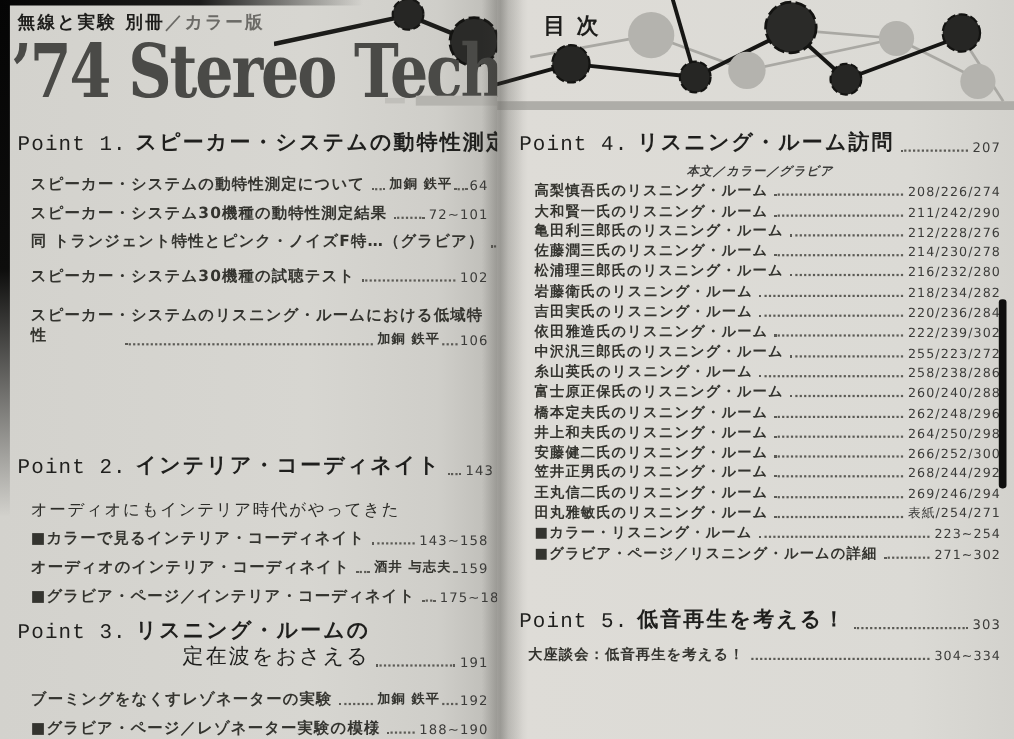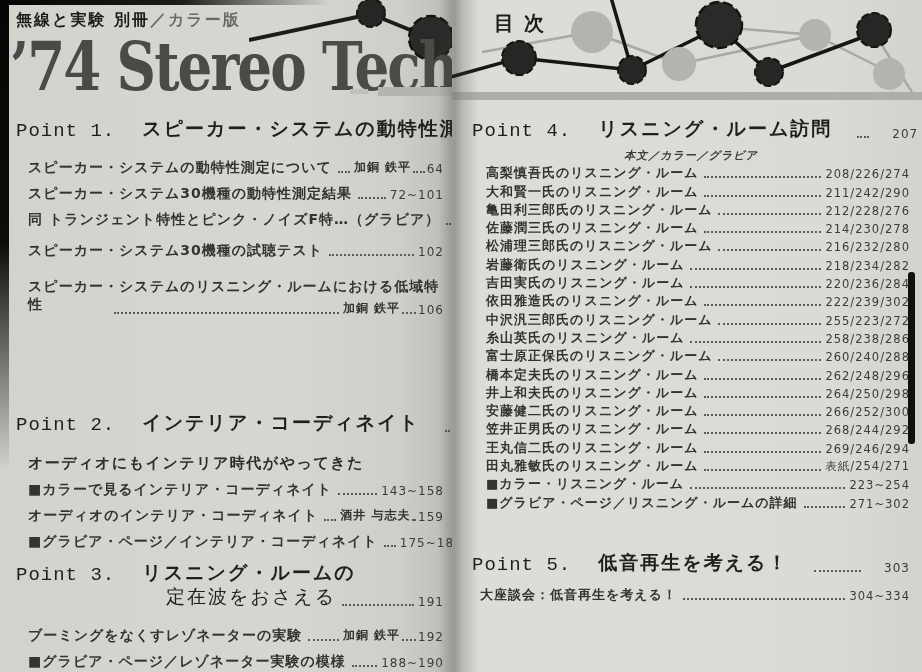--- a/index.html
+++ b/index.html
@@ -28,41 +28,41 @@
     font-family:"DejaVu Serif",serif;font-weight:bold;font-size:57px;letter-spacing:-2px;color:#4a4a47;
     transform:scale(.96,1.18);transform-origin:left top;white-space:nowrap;}
   .dash-deco{position:absolute;top:87px;right:0;width:74px;height:9px;background:#b5b4af;}
   .dash-deco2{position:absolute;top:89px;right:84px;width:18px;height:5px;background:#c0bfba;}
   svg.deco{position:absolute;pointer-events:none;}
   .deco-left{top:0;right:-2px;}
   .deco-right{top:0;left:0;}
 
   .section{position:absolute;left:16px;right:8px;}
   .sec1{top:116px;} .sec2{top:410px;} .sec3{top:560px;}
-  .sec-head{display:flex;align-items:flex-end;white-space:nowrap;gap:19px;}
+  .sec-head{display:flex;align-items:flex-end;white-space:nowrap;}
   .latin{font-family:"Liberation Mono","DejaVu Sans Mono",monospace;font-size:19px;letter-spacing:1px;color:#1f1f1d;margin-right:8px;}
   .sec-head .jp{font-size:19px;font-weight:bold;letter-spacing:2px;color:#1f1f1d;}
   .sec-head2{display:flex;align-items:flex-end;white-space:nowrap;padding-left:150px;margin-top:-2px;}
   .sec-head2 .jp{font-size:19px;font-weight:normal;letter-spacing:2px;color:#1f1f1d;}
   .leader{flex:1;border-bottom:2px dotted #5b5a55;margin:0 4px 4px 6px;min-width:12px;}
   .gap{width:14px;border-bottom:2px dotted #5b5a55;margin:0 2px 4px 2px;}
   .pg{font-size:12px;color:#3b3b39;white-space:nowrap;padding-bottom:1px;letter-spacing:1px;}
   .rows{margin-top:9px;}
   .lrow{display:flex;align-items:flex-end;height:26px;padding-left:12px;white-space:nowrap;}
   .lrow .t{font-size:14px;font-weight:bold;letter-spacing:1px;color:#34342f;}
   .author{font-size:12px;font-weight:bold;color:#34342f;padding-bottom:1px;letter-spacing:1px;}
   .para{font-size:12px;font-weight:bold;line-height:1.56;letter-spacing:.4px;color:#34342f;
     margin:4px 4px 5px 24px;text-align:left;}
   .note{font-size:12px;font-weight:bold;letter-spacing:1px;color:#34342f;height:18px;padding-left:16px;white-space:nowrap;}
   .note2{font-size:12px;font-weight:bold;letter-spacing:1px;color:#34342f;height:18px;padding-left:72px;white-space:nowrap;}
   .wraprow{padding-left:12px;}
   .wraprow .t{font-size:14px;font-weight:bold;letter-spacing:1px;color:#34342f;height:22px;}
   .wrap2{display:flex;align-items:flex-end;height:18px;padding-left:80px;}
   .plainrow{height:28px;display:flex;align-items:flex-end;padding-left:12px;}
-  .plainrow .t{font-size:15px;font-weight:bold;letter-spacing:1.5px;color:#2c2c28;}
+  .plainrow .t{font-size:15px;font-weight:normal;letter-spacing:1.5px;color:#2c2c28;}
 
   
   .toc-label{position:absolute;top:10px;left:42px;font-size:20px;font-weight:bold;letter-spacing:10px;color:#1d1d1b;}
   .band{position:absolute;top:92px;left:0;right:0;height:8px;background:#aeadа8;background:#aeada8;}
   .rsection{position:absolute;left:20px;right:12px;}
   .rsec4{top:116px;} .rsec5{top:550px;}
   .col-head{text-align:center;font-size:11px;font-weight:bold;letter-spacing:1px;color:#3b3b39;margin-top:6px;height:14px;font-style:italic;}
   .rrows{margin-top:2px;}
   .rrow{display:flex;align-items:flex-end;height:18.3px;padding-left:14px;white-space:nowrap;}
   .rrow .t{font-size:13px;font-weight:bold;letter-spacing:1px;color:#34342f;}

